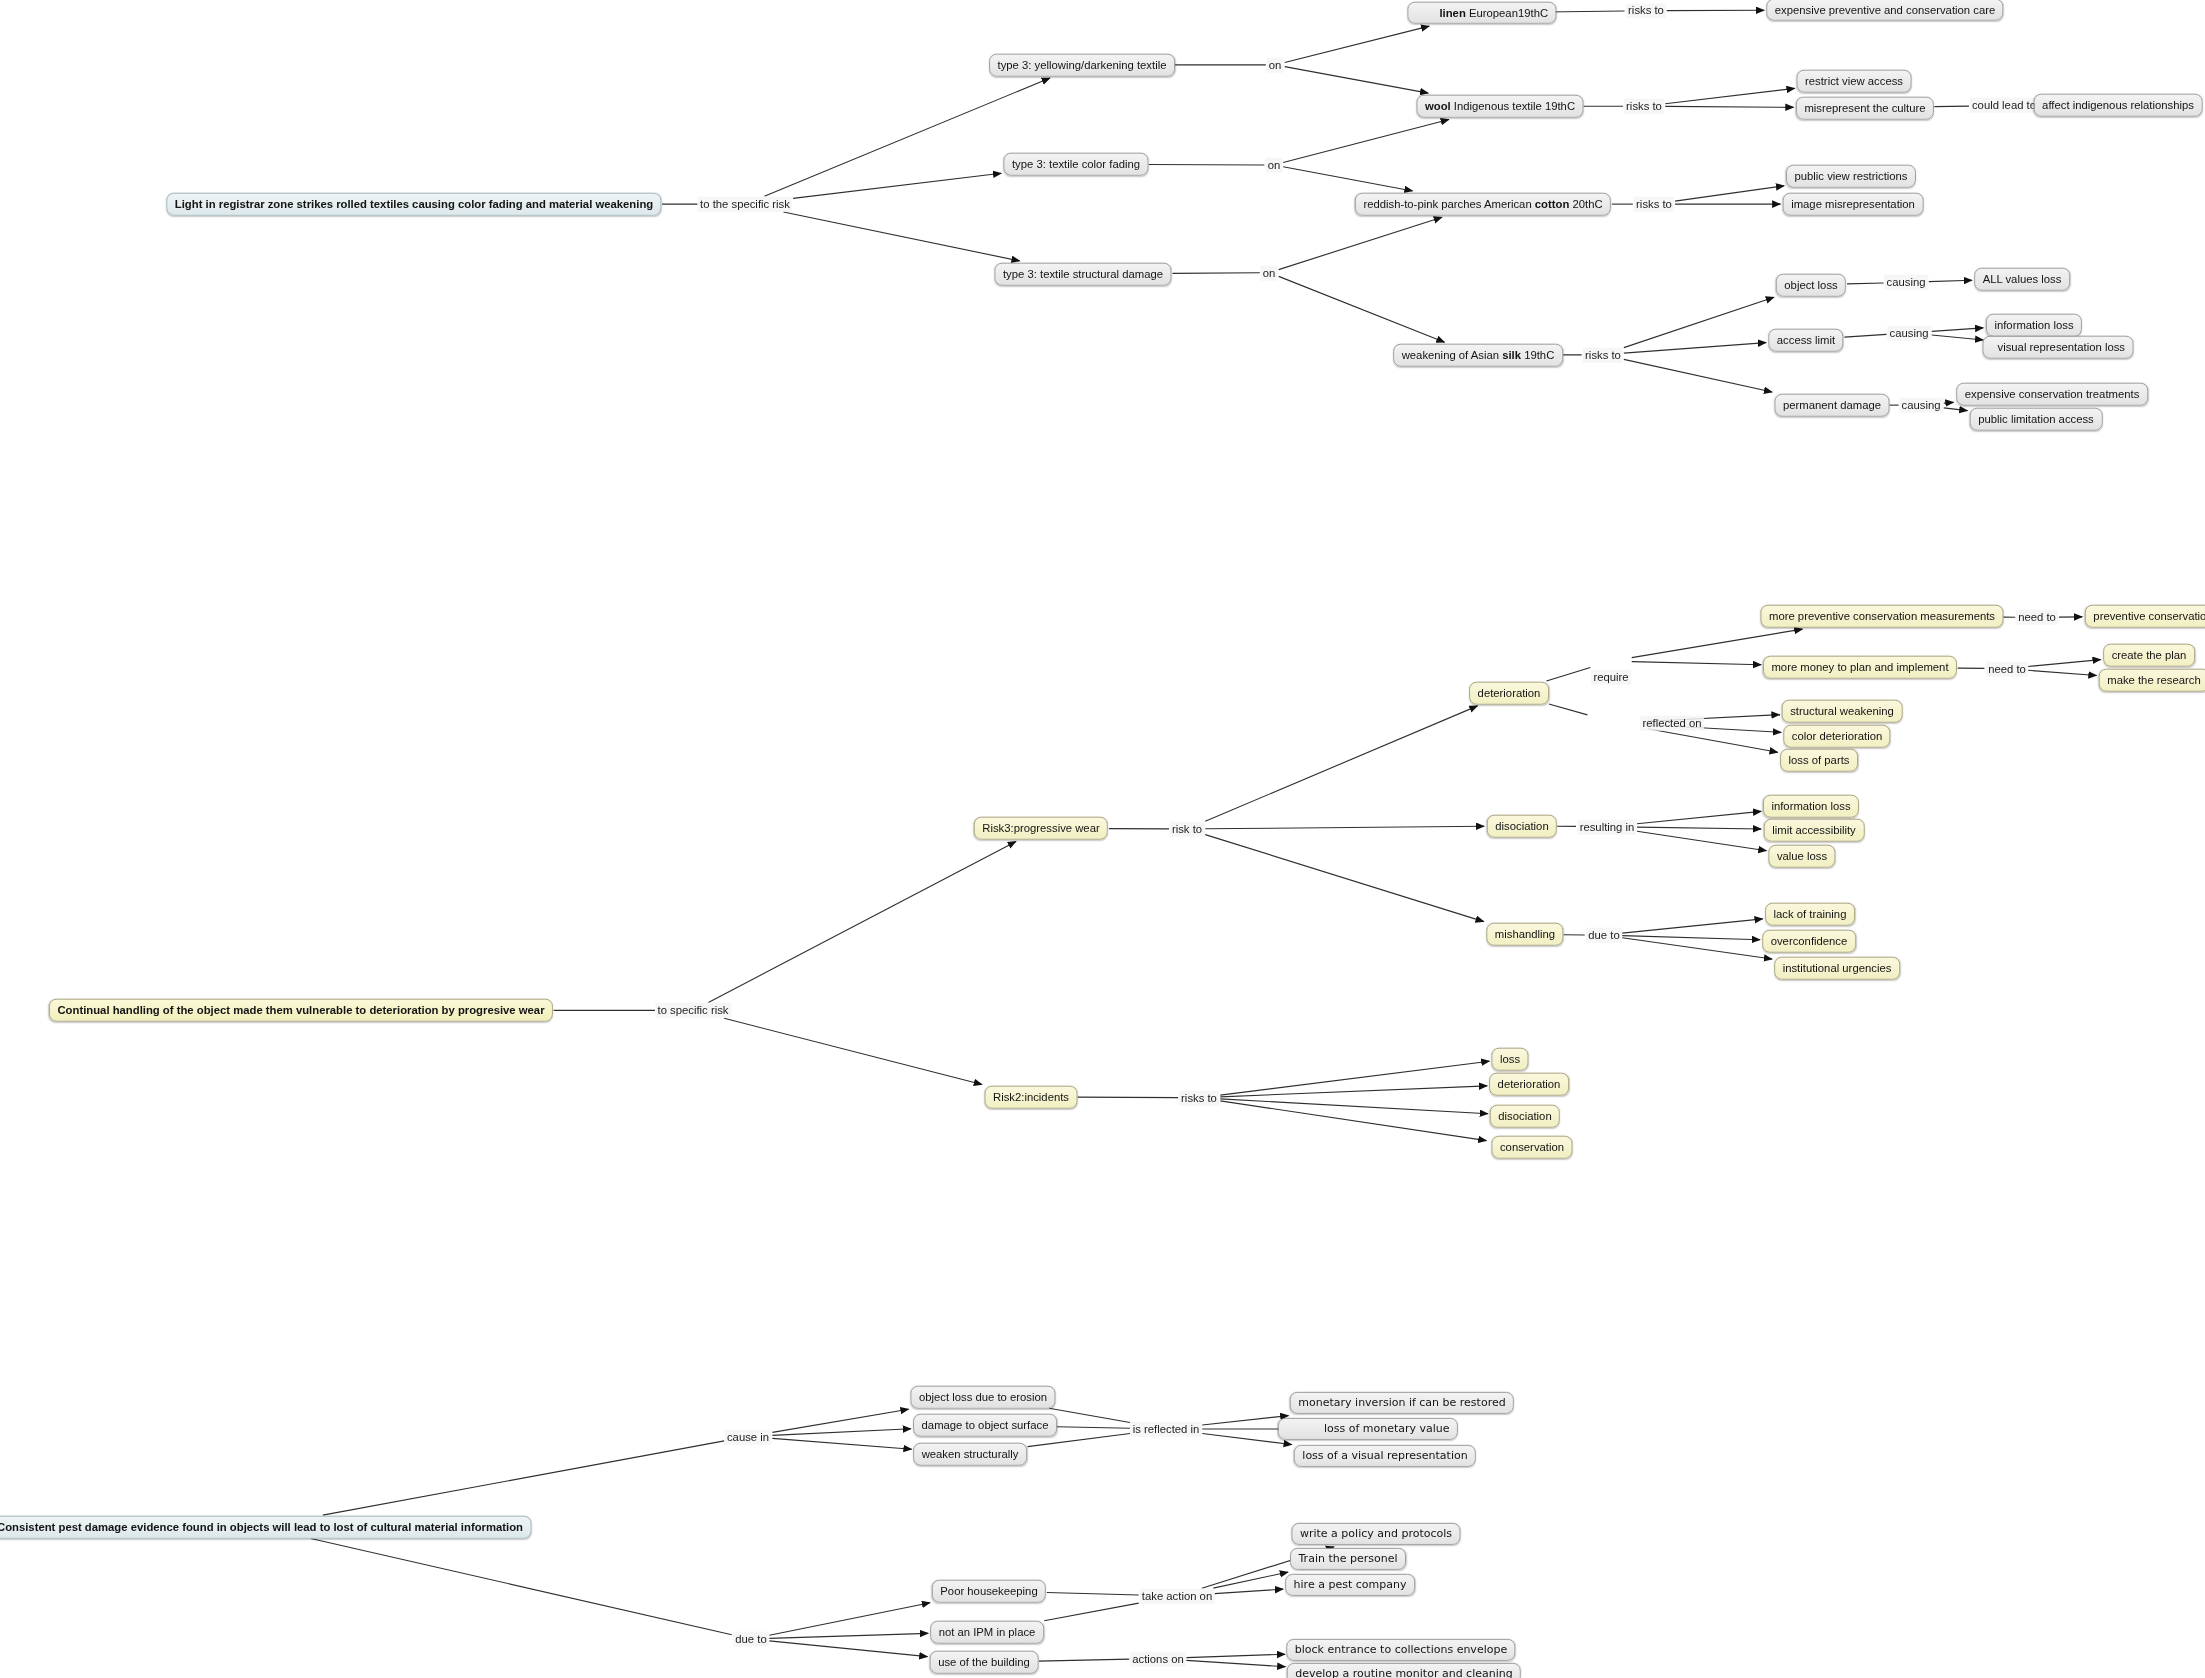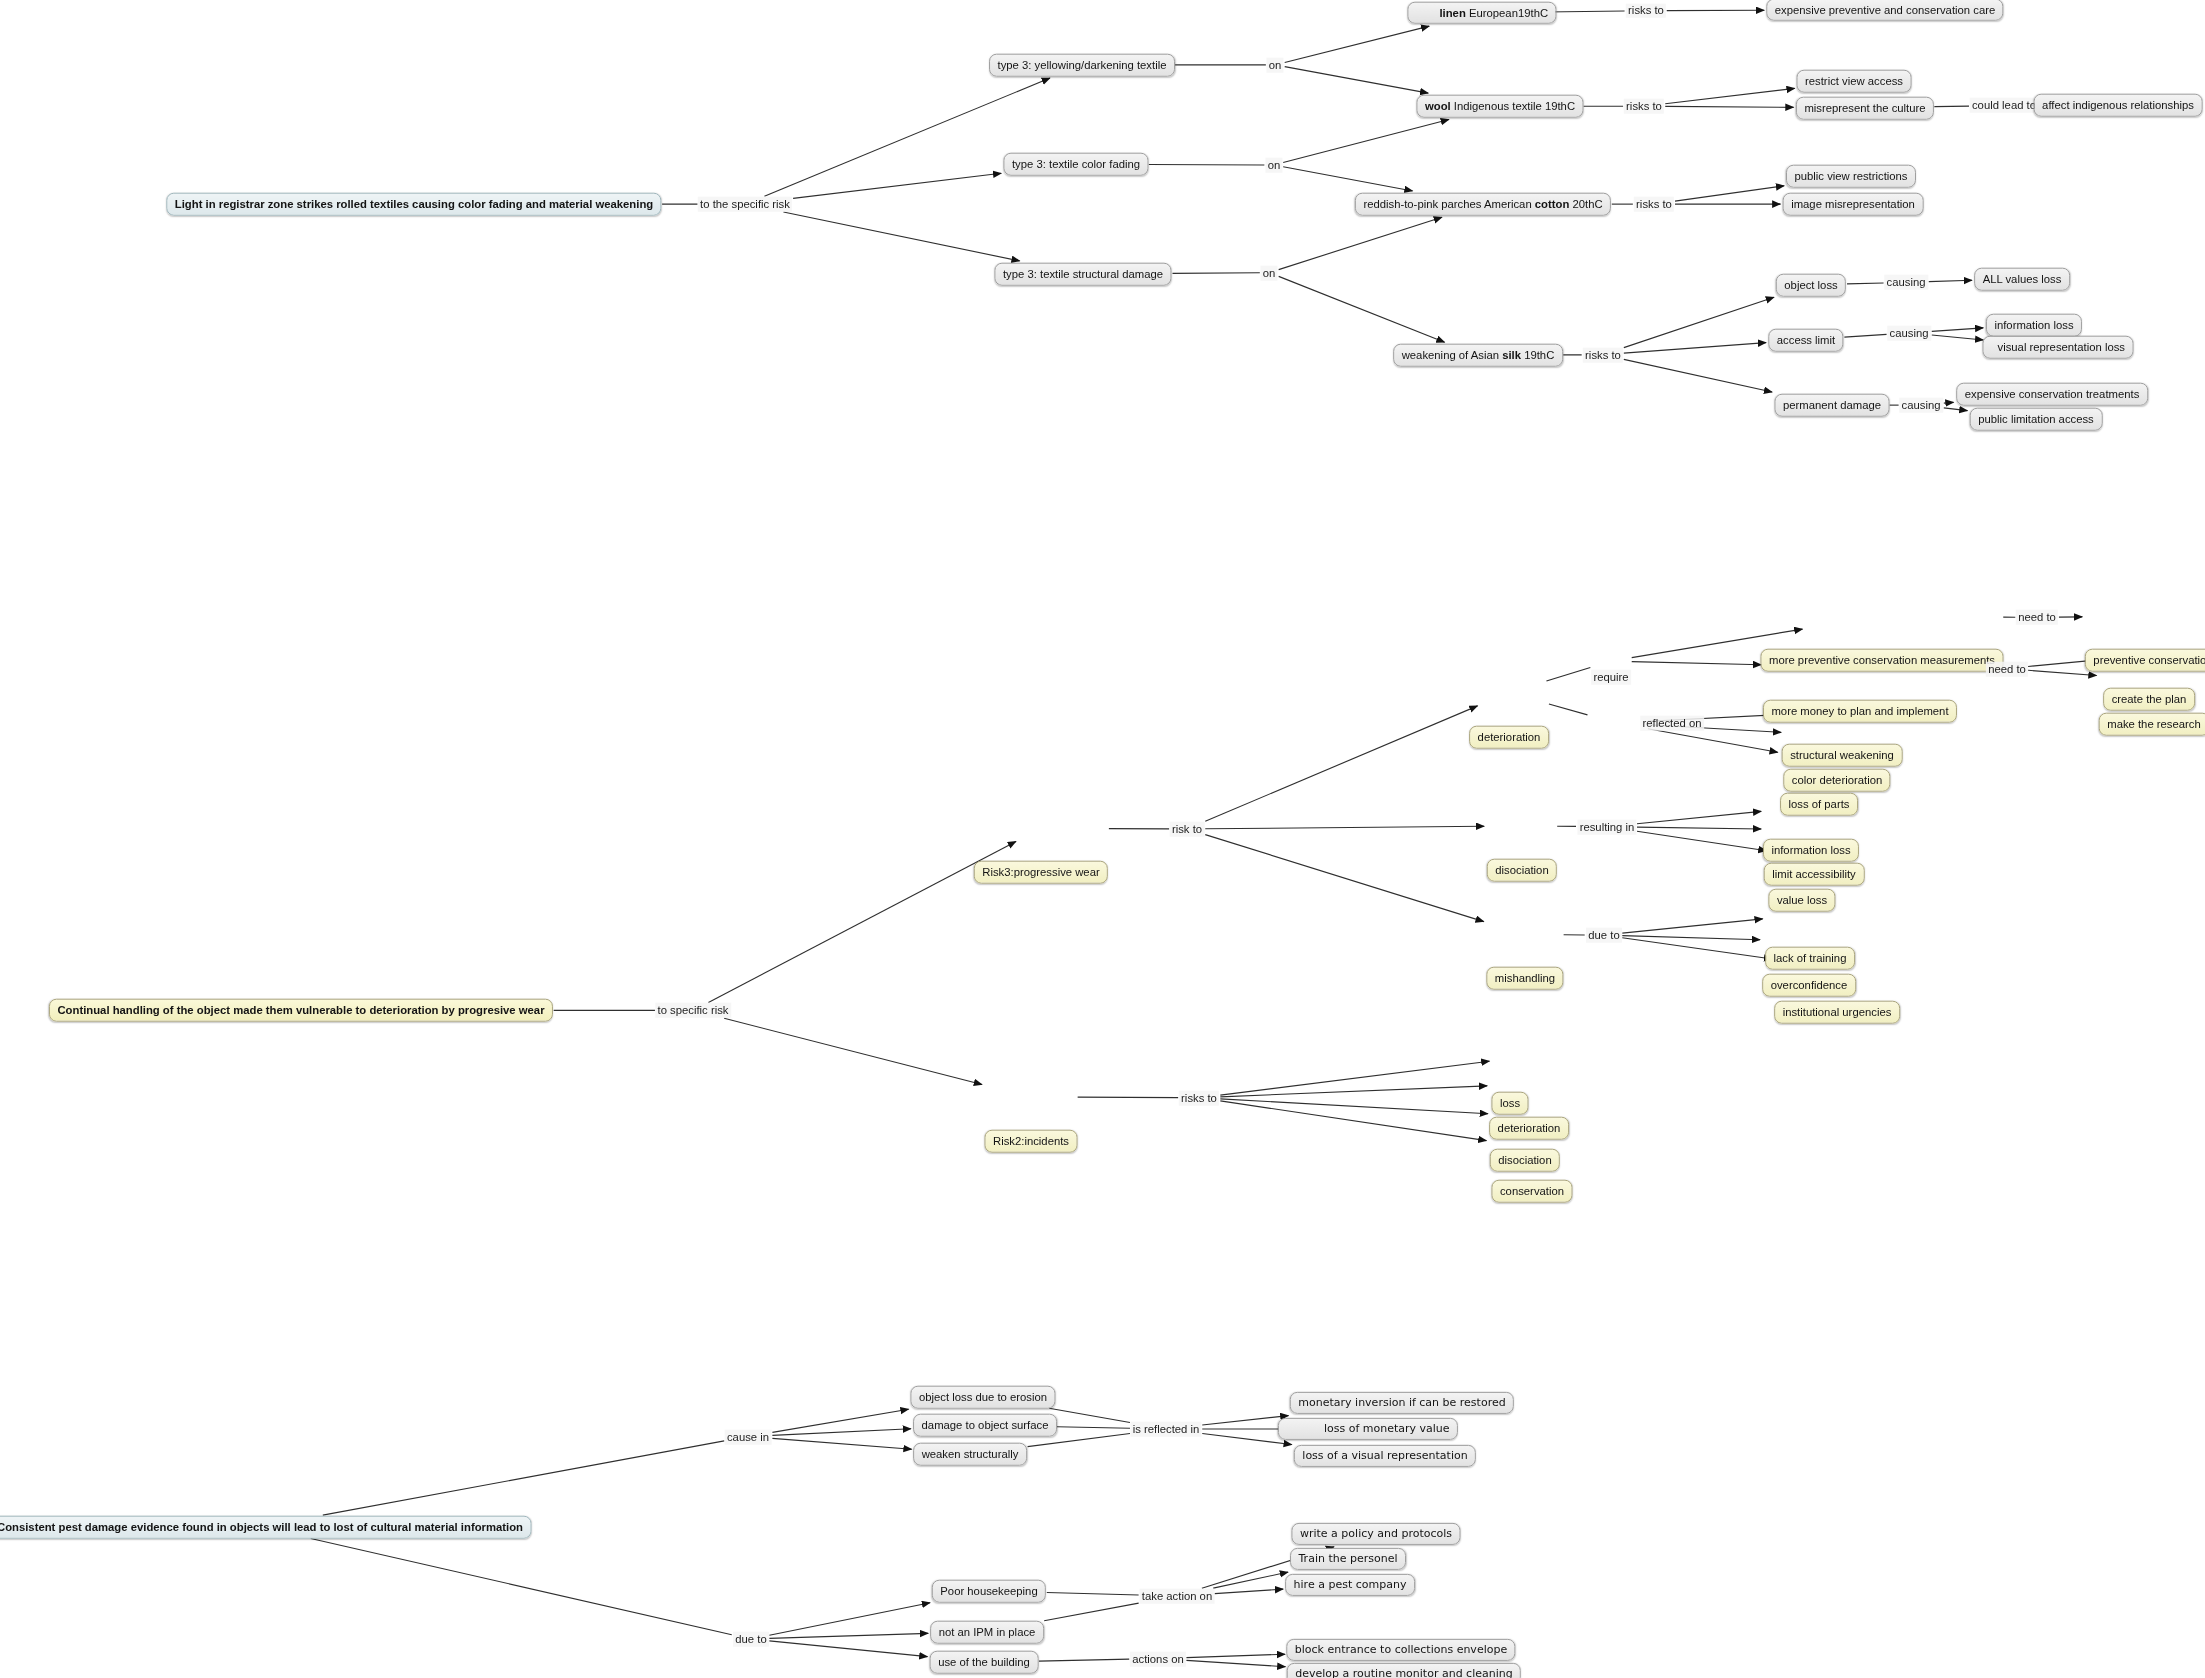--- a/index.html
+++ b/index.html
@@ -39,21 +39,20 @@
   .node.gray, .node.gray-alt {
     background: linear-gradient(#f3f3f3, #e2e2e2);
   }
   .node.gray-alt {
     font-family: "DejaVu Sans", sans-serif;
     font-size: 11px;
   }
   .node.yellow {
     background: linear-gradient(#faf8dd, #f1efc2);
     border-color: #aaa57c;
-    margin-top: 44px;
   }
   .node.blue-root {
     background: linear-gradient(#eef4f6, #dde8eb);
     border-color: #9fb6bc;
     font-weight: bold;
   }
   .node.yellow-root {
     background: linear-gradient(#fbf9d8, #f1eebc);
     border-color: #aaa57c;
     font-weight: bold;

